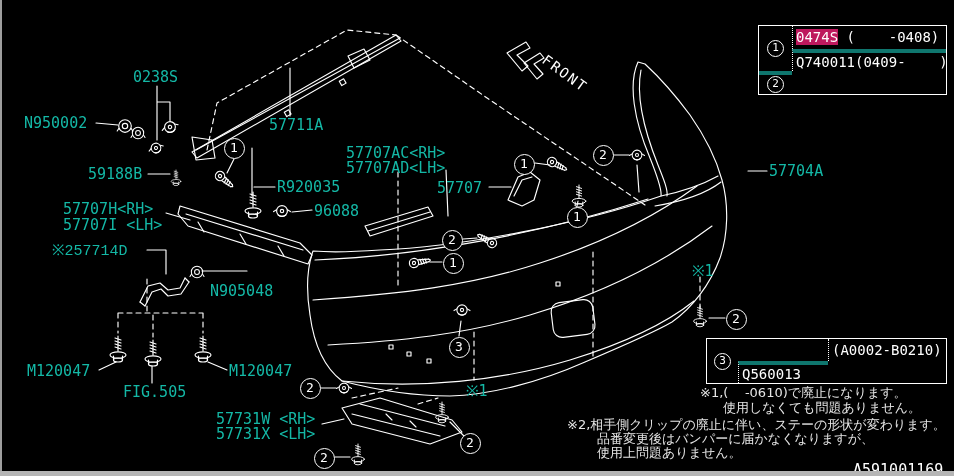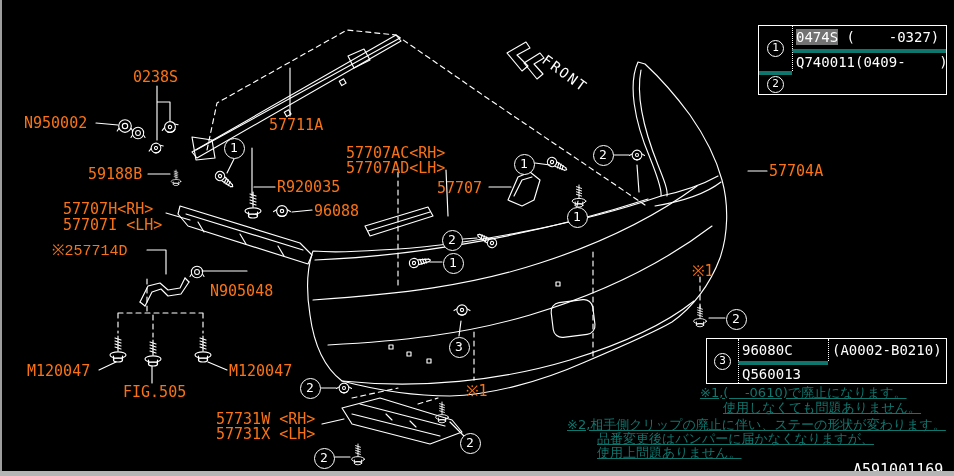--- a/index.html
+++ b/index.html
@@ -4,38 +4,38 @@
 <style>
   html,body{margin:0;padding:0;background:#000;}
   #stage{position:relative;width:954px;height:476px;background:#000;overflow:hidden;
          font-family:"DejaVu Sans Mono",monospace;}
   
   #left-border{position:absolute;left:0;top:0;width:2px;height:476px;background:#9e9e9e;}
   #bottom-bar{position:absolute;left:0;top:471px;width:954px;height:5px;background:#b5b5b5;}
   svg{position:absolute;left:0;top:0;}
   .lineart{stroke:#fff;stroke-width:1.15;fill:none;stroke-linejoin:round;stroke-linecap:round;}
   .dash{stroke-dasharray:5 4;}
-  .part-label{position:absolute;color:#f97316;font:15px "DejaVu Sans Mono",monospace;white-space:pre;line-height:15px;}
+  .part-label{position:absolute;color:#14b8a6;font:15px "DejaVu Sans Mono",monospace;white-space:pre;line-height:15px;}
   .callout{position:absolute;width:21px;height:21px;box-sizing:border-box;border:1.6px solid #fff;
            border-radius:50%;background:#000;color:#fff;text-align:center;
            font:13px/18px "DejaVu Sans Mono",monospace;}
-  .note-line{position:absolute;color:#0f766e;font:13px "DejaVu Sans",sans-serif;white-space:pre;line-height:14px;text-decoration:underline;}
+  .note-line{position:absolute;color:#e5e5e5;font:13px "DejaVu Sans",sans-serif;white-space:pre;line-height:14px;}
   #drawing-number{position:absolute;left:853px;top:461px;color:#fff;font:15px "DejaVu Sans Mono",monospace;}
   
   .rtable{position:absolute;box-sizing:border-box;border:1px solid #fff;display:grid;background:#000;}
   #top-table{left:758px;top:25px;width:189px;height:70px;grid-template-columns:33px 1fr;grid-template-rows:1fr 1fr 1fr;}
   #bottom-table{left:706px;top:338px;width:241px;height:46px;grid-template-columns:31px 90px 1fr;grid-template-rows:1fr 1fr;}
   .cell{box-sizing:border-box;color:#fff;font:14px "DejaVu Sans Mono",monospace;
         display:flex;align-items:center;padding:0 3px;white-space:pre;overflow:hidden;}
   .cell.vdot{border-left:1px dotted #fff;}
   .cell.htop{border-top:4px solid #0f766e;}
   .cell.ccell{justify-content:center;padding:0;}
   .tcircle{display:inline-block;width:17px;height:17px;box-sizing:border-box;border:1.4px solid #fff;
            border-radius:50%;text-align:center;font:11px/14px "DejaVu Sans Mono",monospace;color:#fff;}
-  .hl{background:#737373;color:#fff;}
+  .hl{background:#be185d;color:#fff;}
 </style>
 </head>
 <body>
 
 <div id="stage">
 
   <svg width="954" height="476" viewBox="0 0 954 476">
     <defs>
       <g id="screwV" class="lineart">
         <path d="M0,-20 L0,-5"></path>
@@ -238,37 +238,34 @@
       <div class="note-line" style="left: 567px; top: 418px;">※2,相手側クリップの廃止に伴い、ステーの形状が変わります。</div>
       <div class="note-line" style="left: 597px; top: 432px;">品番変更後はバンパーに届かなくなりますが、</div>
       <div class="note-line" style="left: 597px; top: 446px;">使用上問題ありません。</div>
     </div>
 
   <div id="top-table" class="rtable">
     <div class="cell ccell" style="grid-column:1;grid-row:1/3">
       <span class="tcircle">1</span>
     </div>
     <div class="cell vdot" style="grid-column:2;grid-row:1">
-      <span class="hl">0474S</span><span> (    -0327)</span>
+      <span class="hl">0474S</span><span> (    -0408)</span>
     </div>
     <div class="cell vdot htop" style="grid-column:2;grid-row:2">
       <span>Q740011(0409-    )</span>
     </div>
     <div class="cell ccell htop" style="grid-column:1;grid-row:3">
       <span class="tcircle">2</span>
     </div>
   </div>
 
   <div id="bottom-table" class="rtable">
     <div class="cell ccell" style="grid-column:1;grid-row:1/3">
       <span class="tcircle">3</span>
     </div>
-    <div class="cell vdot" style="grid-column:2;grid-row:1">
-      <span>96080C</span>
-    </div>
     <div class="cell vdot" style="grid-column:3;grid-row:1">
       <span>(A0002-B0210)</span>
     </div>
     <div class="cell vdot htop" style="grid-column:2;grid-row:2">
       <span>Q560013</span>
     </div>
   </div>
 
   <div id="drawing-number">A591001169</div>
 

